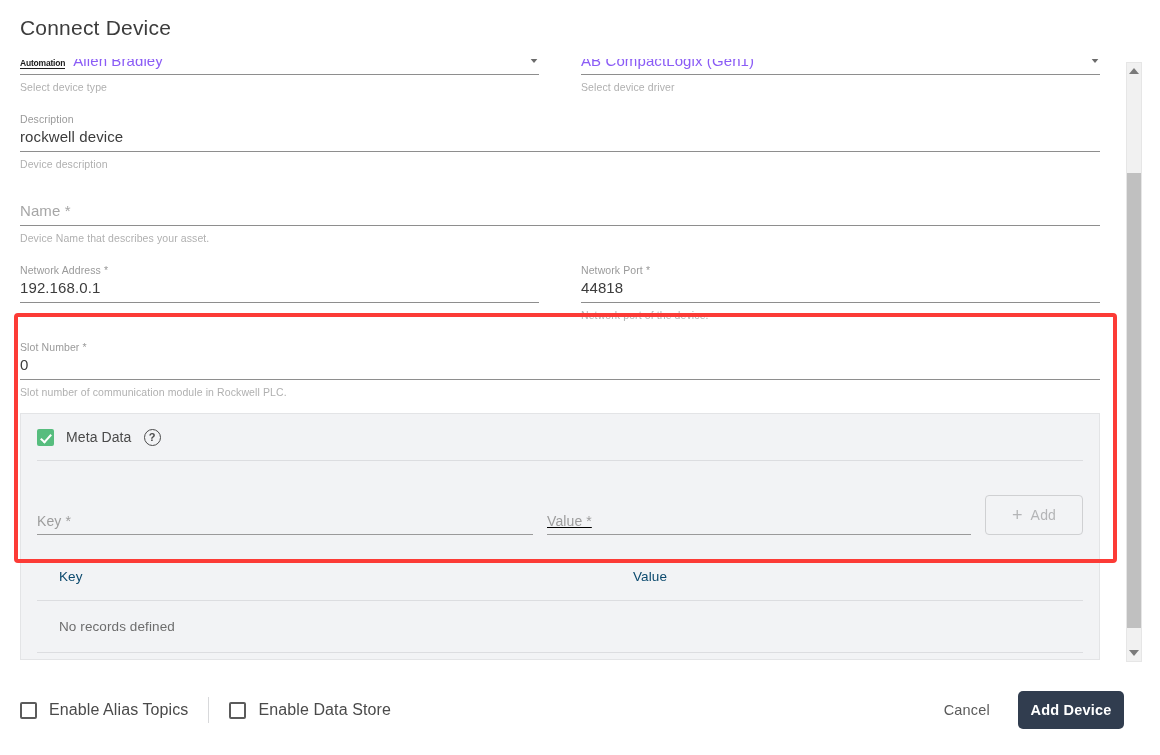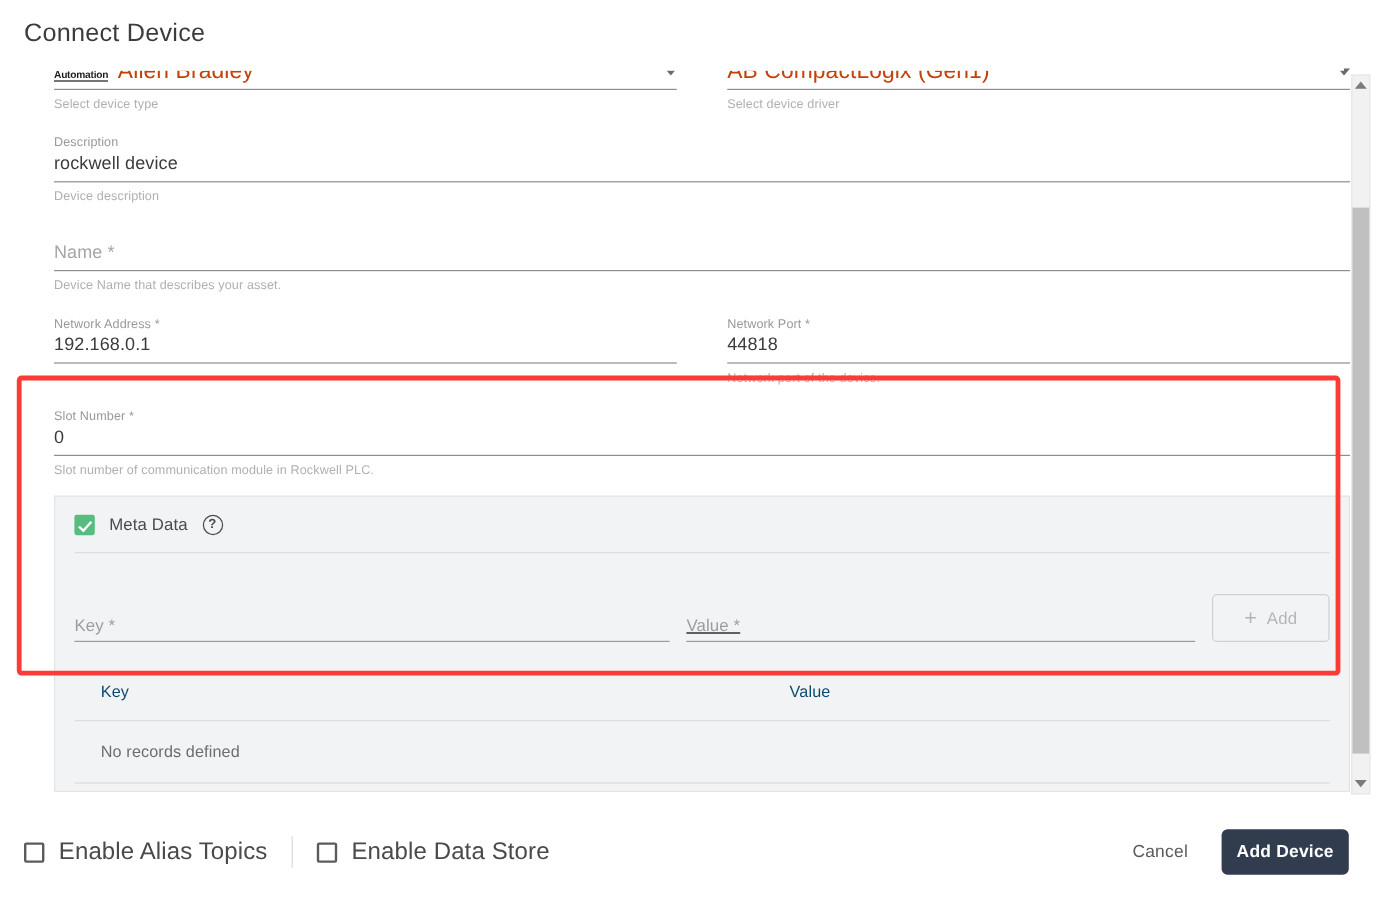--- a/index.html
+++ b/index.html
@@ -30,21 +30,20 @@
   }
 
   
   .scroll-area {
     position: absolute;
     left: 0; top: 55px;
     width: 1120px;
     height: 610px;
     overflow: hidden;
     background: #ffffff;
-    margin-left: 25px;
   }
 
   .form-inner {
     position: relative;
     width: 1120px;
     padding: 0 20px;
   }
 
   
   .row {
@@ -109,22 +108,22 @@
   .brand-logo .word {
     font-size: 8.5px;
     font-weight: bold;
     color: #1d1d1d;
     letter-spacing: -0.2px;
     line-height: 11px;
     border-bottom: 1.5px solid #1d1d1d;
     padding-bottom: 0px;
   }
   .select-text {
-    font-size: 19px;
-    color: #c2410c;
+    font-size: 15px;
+    color: #8b5cf6;
     letter-spacing: .1px;
     flex: 1 1 auto;
     white-space: nowrap;
     overflow: hidden;
   }
   .caret {
     width: 0; height: 0;
     border-left: 5px solid transparent;
     border-right: 5px solid transparent;
     border-top: 6px solid #6b6b6b;
@@ -274,21 +273,21 @@
   .footer-left {
     display: flex;
     align-items: center;
     gap: 20px;
   }
   .foot-check {
     display: flex;
     align-items: center;
     gap: 12px;
   }
-  .foot-check .cbox-label { font-size: 20px; color: #4a4a4a; }
+  .foot-check .cbox-label { font-size: 16px; color: #4a4a4a; }
   .vdivider {
     width: 1px; height: 26px;
     background: #d8d9db;
   }
   .footer-right {
     margin-left: auto;
     display: flex;
     align-items: center;
     gap: 24px;
   }

